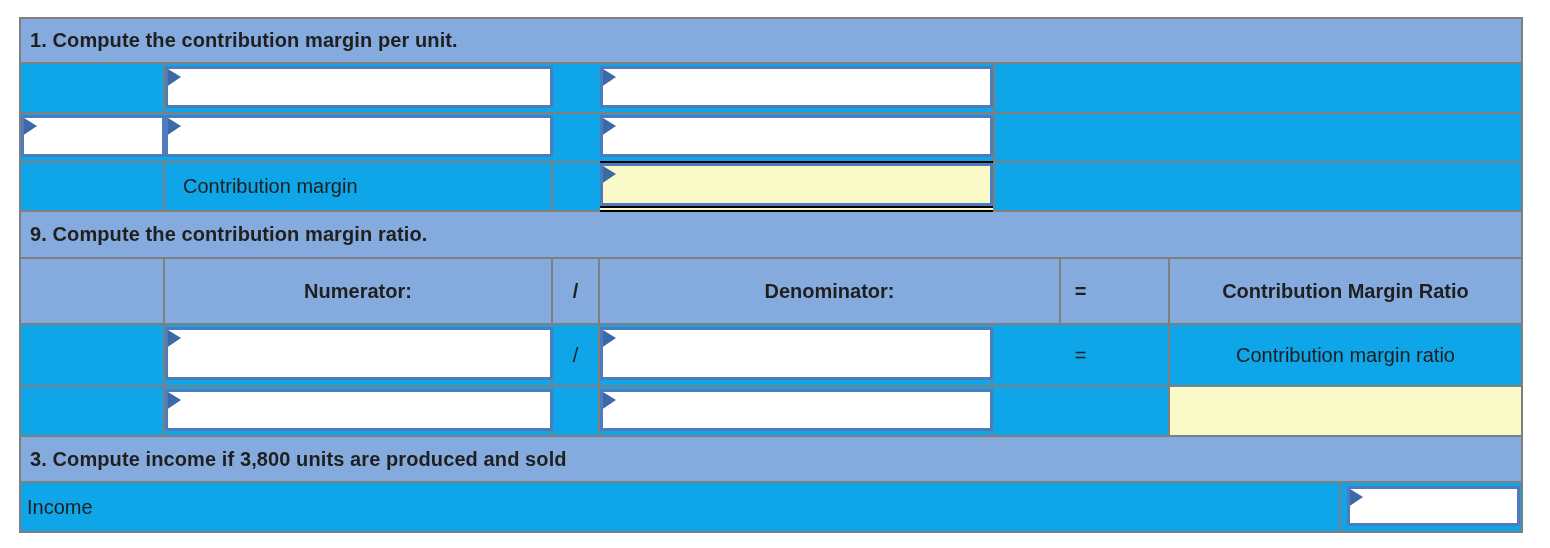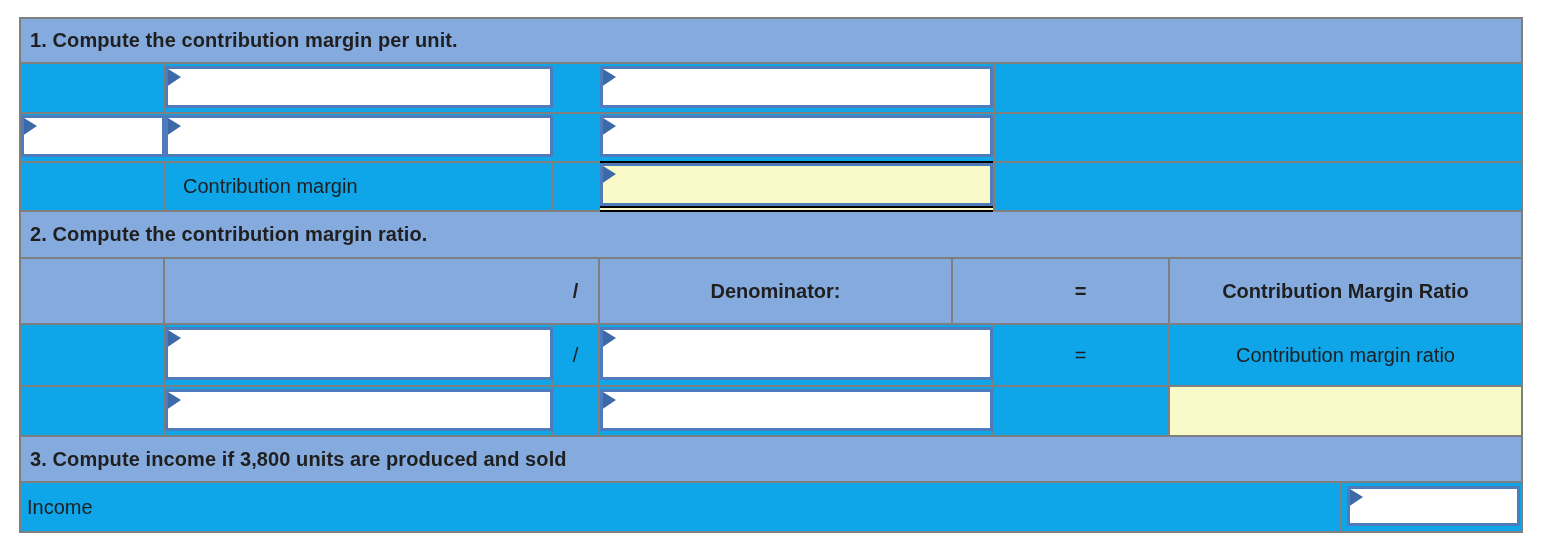--- a/index.html
+++ b/index.html
@@ -83,29 +83,32 @@
       <div class="rule-top"></div>
       <div class="total-input">
         <span class="tri"></span>
         <span></span>
       </div>
       <div class="rule-double"></div>
     </div>
   </div>
 
   <div class="row blue sec-title" style="top:193px;height:47px;">
-    <span>2. Compute the contribution margin ratio.</span>
+    <span>9. Compute the contribution margin ratio.</span>
   </div>
 
   <div class="row blue" style="top:240px;height:66px;">
     <div class="cell bR" style="left:0;width:144px;"></div>
+    <div class="cell bR center bold" style="left:144px;width:388px;">
+      <span>Numerator:</span>
+    </div>
     <div class="cell bR center bold" style="left:532px;width:47px;">
       <span>/</span>
     </div>
-    <div class="cell bR center bold" style="left:579px;width:353px;">
+    <div class="cell bR center bold" style="left:579px;width:461px;">
       <span>Denominator:</span>
     </div>
     <div class="cell bR center bold" style="left:972px;width:177px;">
       <span>=</span>
     </div>
     <div class="cell center bold" style="left:1149px;width:351px;">
       <span>Contribution Margin Ratio</span>
     </div>
   </div>
 

